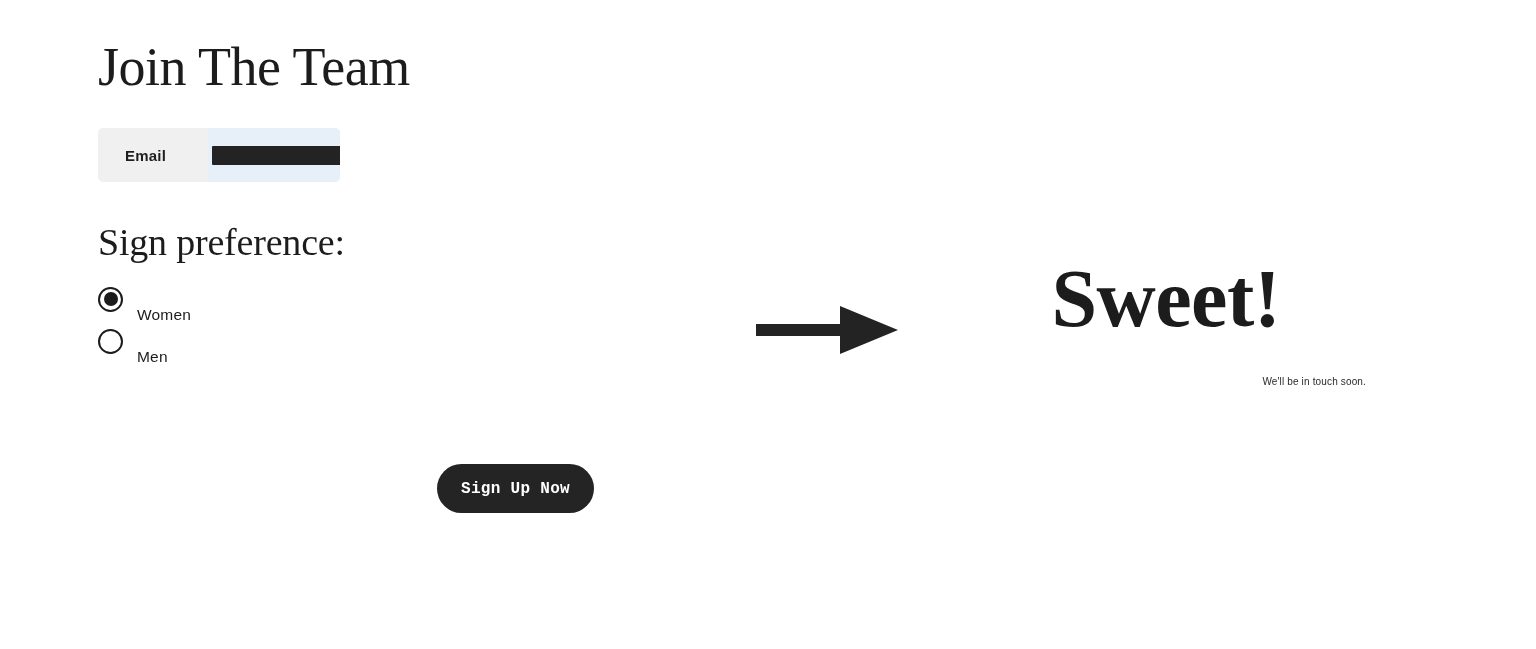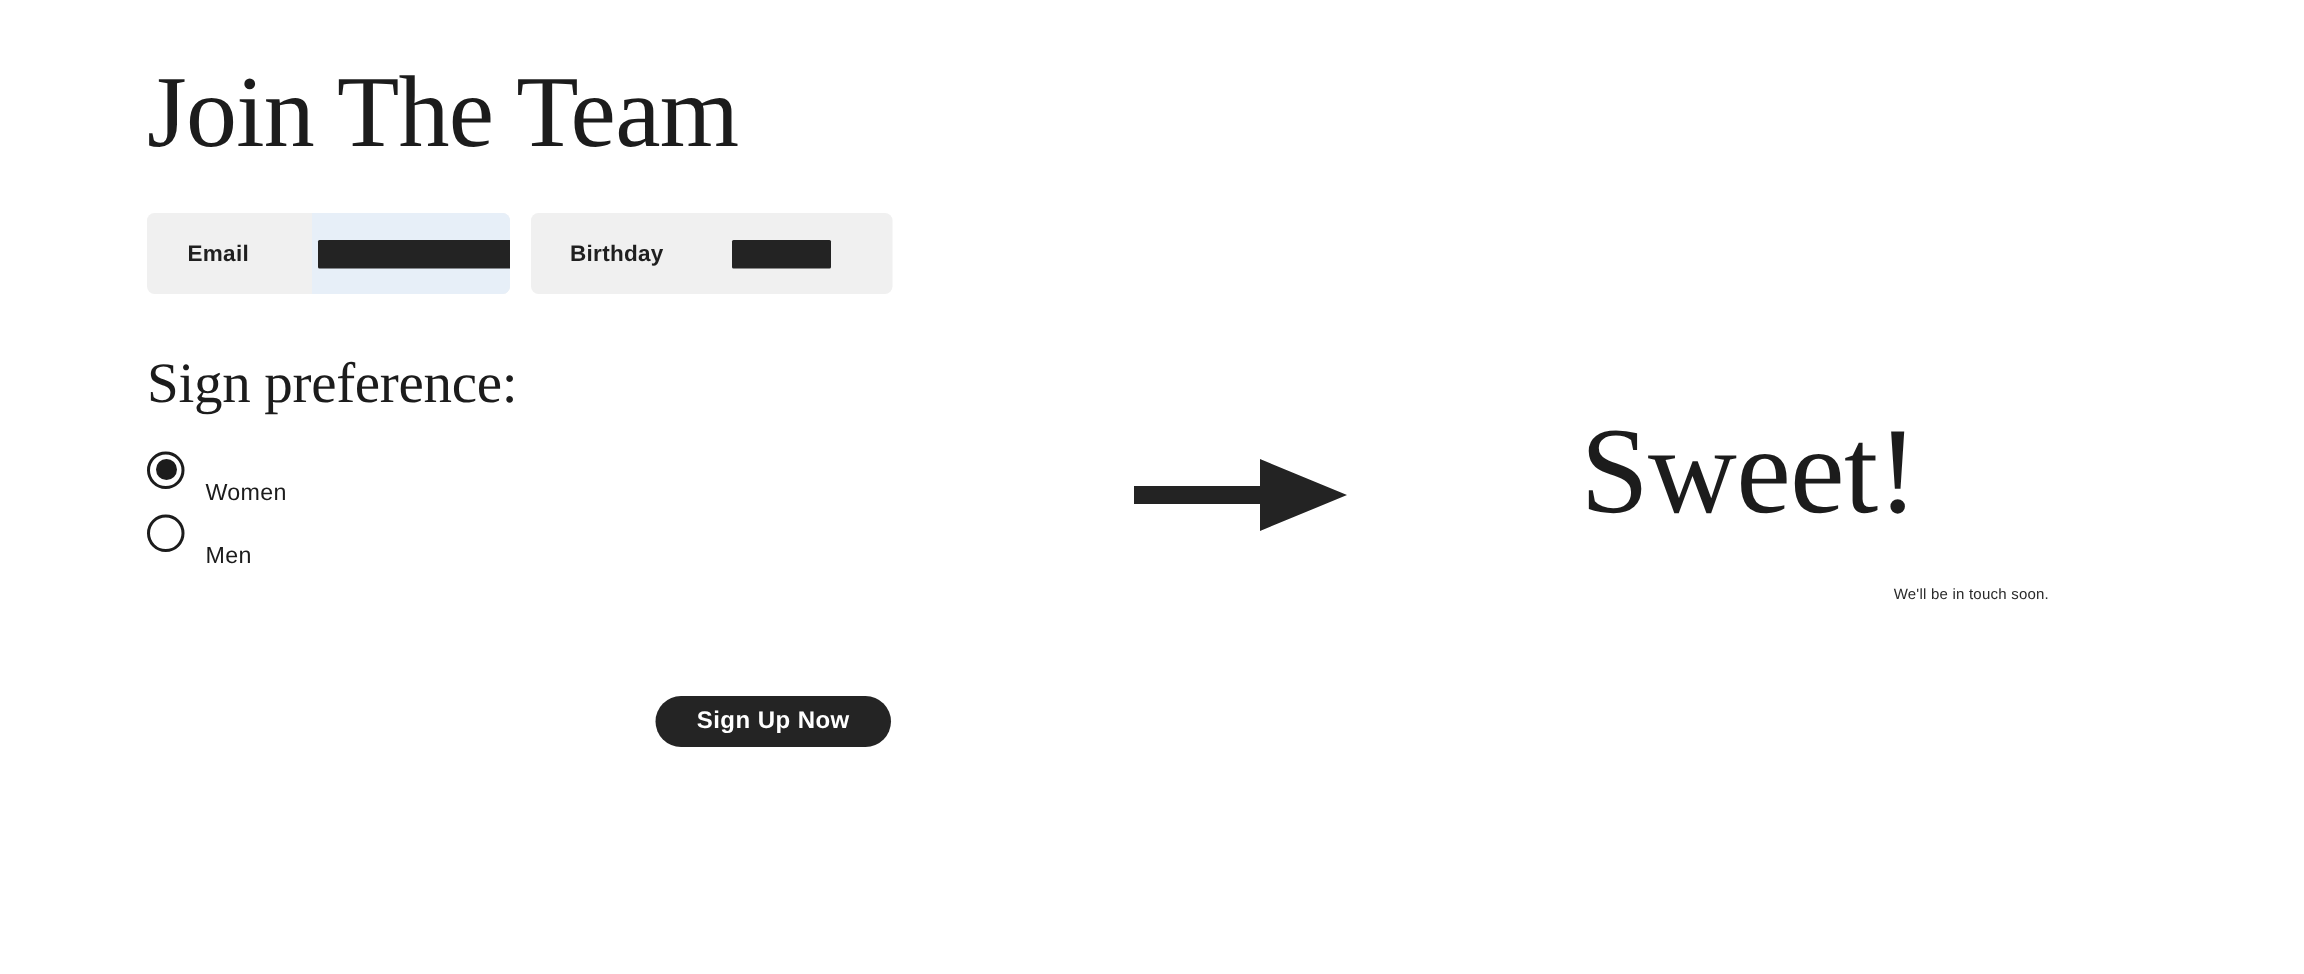--- a/index.html
+++ b/index.html
@@ -24,21 +24,21 @@
   
   .signup-panel {
     position: absolute;
     left: 98px;
     top: 40px;
     width: 520px;
   }
 
   .form-heading {
     font-family: "Liberation Serif", "DejaVu Serif", serif;
-    font-size: 68px;
+    font-size: 54px;
     line-height: 1.0;
     font-weight: 400;
     color: #1c1c1c;
     letter-spacing: -0.5px;
     margin: 0;
     padding: 0;
     white-space: nowrap;
   }
 
   .form-subtext {
@@ -169,26 +169,26 @@
     letter-spacing: 0.2px;
     margin-top: 32px;
   }
 
   
   .submit-button {
     position: absolute;
     left: 339px;
     top: 424px;
     width: 157px;
-    height: 34px;
+    height: 49px;
     border-radius: 26px;
     background: #242424;
     color: #ffffff;
     border: none;
-    font-family: Liberation Sans, sans-serif;
+    font-family: Liberation Mono, monospace;
     font-size: 16px;
     font-weight: 600;
     letter-spacing: 0.3px;
     cursor: pointer;
     padding: 0;
     display: flex;
     align-items: center;
     justify-content: center;
   }
 
@@ -207,23 +207,23 @@
     left: 966px;
     top: 258px;
     width: 400px;
     text-align: center;
   }
 
   .success-heading {
     font-family: "Liberation Serif", "DejaVu Serif", serif;
     font-size: 82px;
     line-height: 1.0;
-    font-weight: 400;
-    color: #1c1c1c;
-    margin: 15px;
+    font-weight: 700;
+    color: #1c1c1c;
+    margin: 0;
     padding: 0;
     letter-spacing: -0.5px;
   }
 
   .success-subtext {
     margin: 0;
     padding: 0;
     margin-top: 36px;
     font-size: 10px;
     color: #2a2a2a;
@@ -244,26 +244,20 @@
 
     <div class="fields-row">
 
       <div class="field field-email">
         <span class="field-label">Email</span>
         <span class="field-input-zone focused">
           <span class="redaction-bar"></span>
         </span>
       </div>
 
-      <div class="field field-birthday">
-        <span class="field-label">Birthday</span>
-        <span class="field-input-zone">
-          <span class="redaction-bar"></span>
-        </span>
-      </div>
 
     </div>
 
     <div class="pref-block">
       <h2 class="pref-heading">Sign preference:</h2>
 
       <div class="radio-list">
 
         <div class="radio-row">
           <span class="radio-mark selected"></span>

